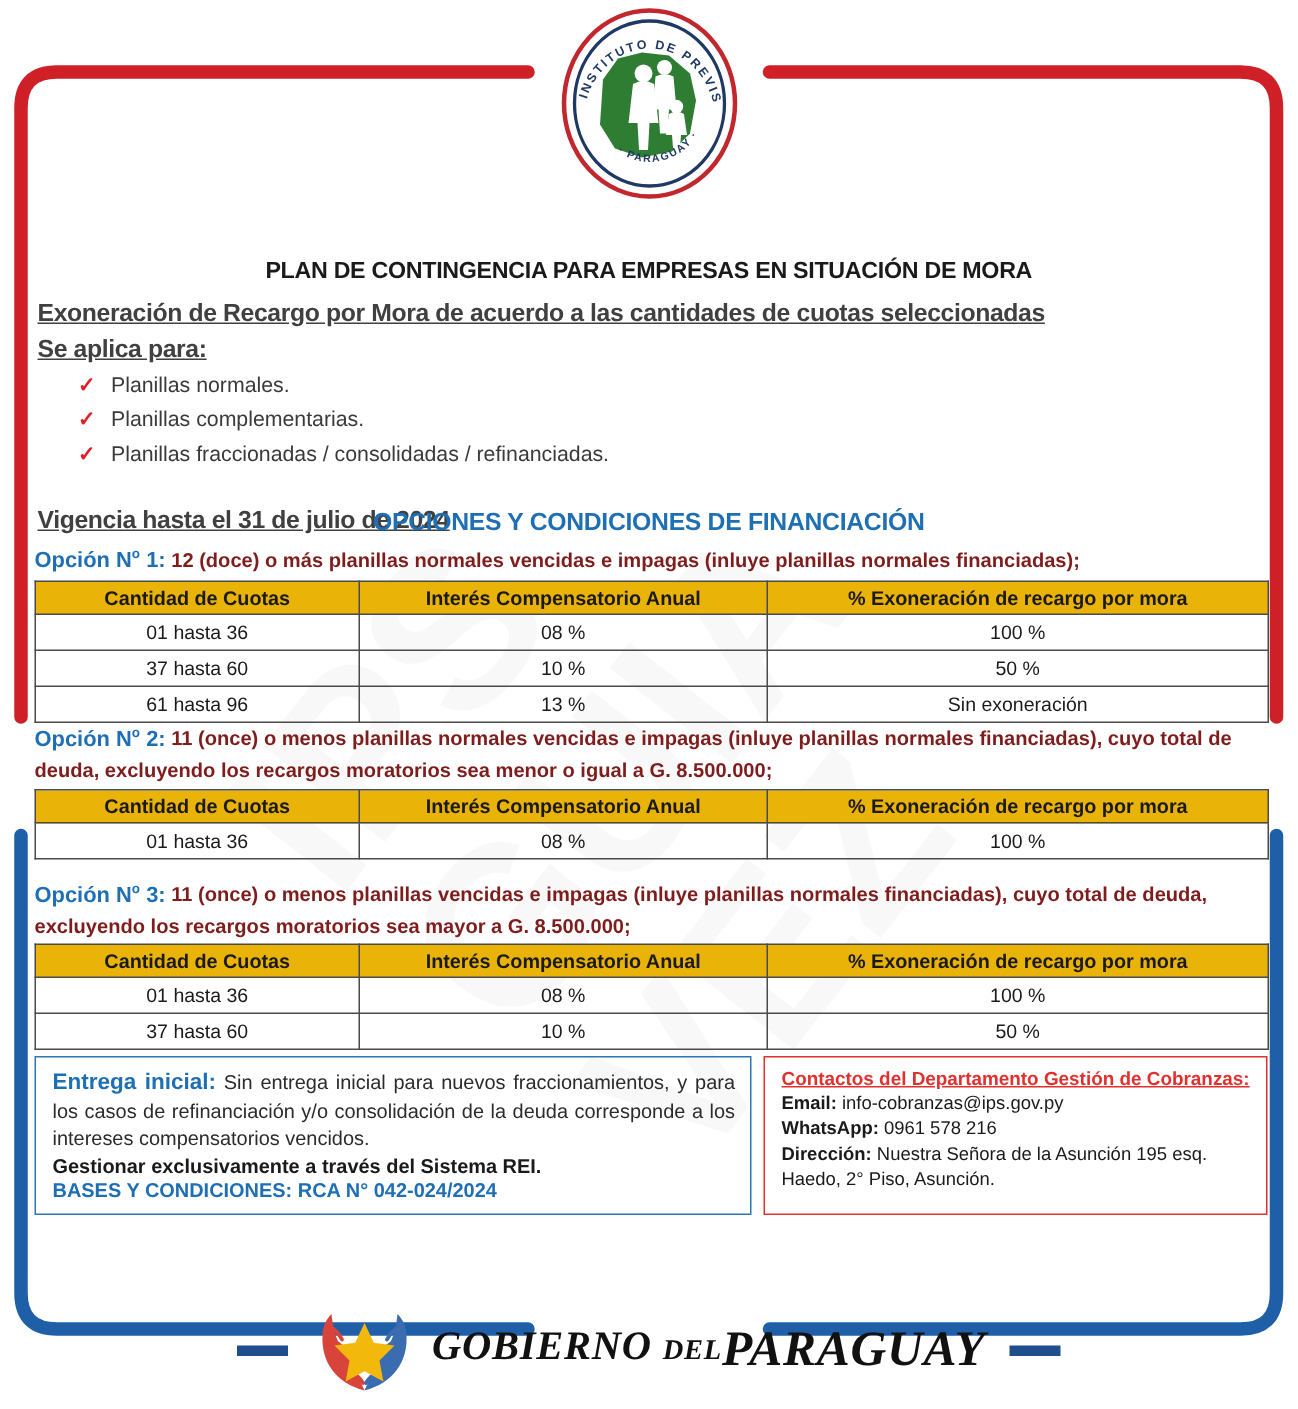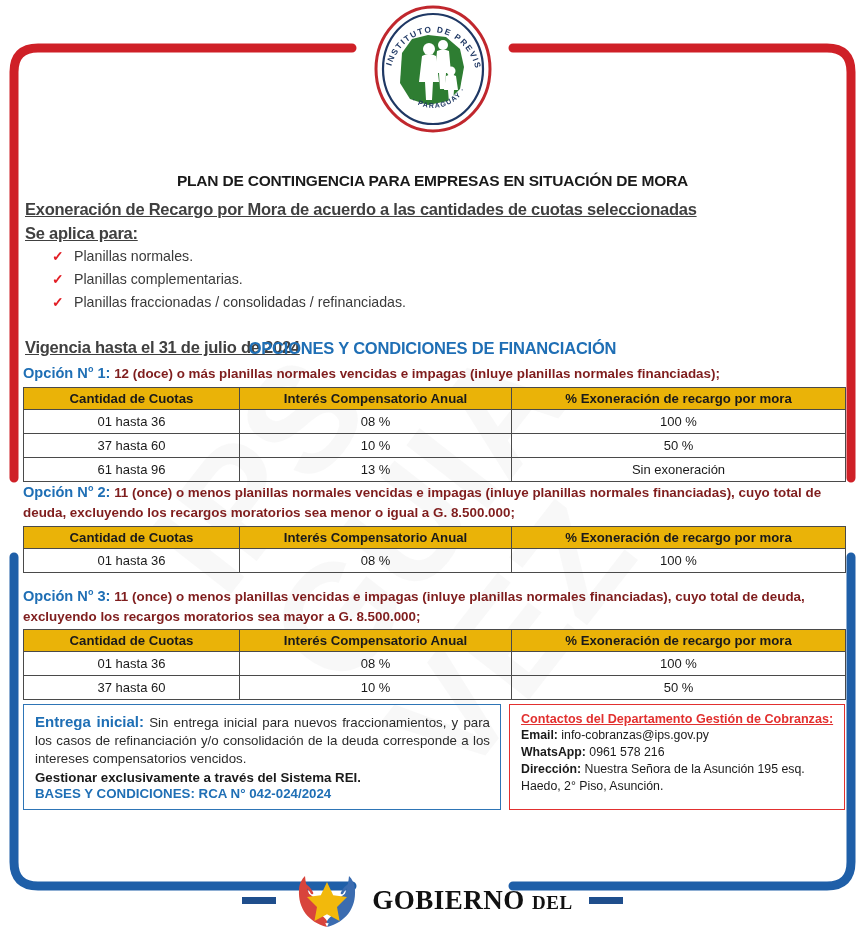--- a/index.html
+++ b/index.html
@@ -241,20 +241,21 @@
     width: 34px;
     height: 7px;
     background: #1f4e8c;
   }
   #foot-bar-left  { margin-right: 14px; }
   #foot-bar-right { margin-left: 16px; }
   .foot-wordmark {
     display: flex;
     line-height: .96;
     margin-left: 8px;
+    font-style: italic;
   }
   .foot-l1, .foot-l2 {
     font-family: "Liberation Serif", serif;
     font-weight: bold;
     color: #111111;
     letter-spacing: .5px;
   }
   .foot-l1 { font-size: 27px; }
   .foot-l2 { font-size: 33px; }
   .foot-del { font-size: 19px; }
@@ -462,16 +463,17 @@
     <path d="M37 57 C 56 52 66 38 65 20 C 65 14 62 9 59 6 C 58 16 56 24 50 32 C 45 39 41 48 37 57 Z" fill="#3b6cb0"></path>
     <path d="M61 14 q-6 3 -9 9 M58 24 q-7 3 -10 9 M53 34 q-7 3 -10 9 M47 44 q-6 3 -9 8" stroke="#3b6cb0" stroke-width="2.6" fill="none" stroke-linecap="round"></path>
 
     <path d="M37 12 L43.2 25.2 L57 27 L47 37 L49.6 51 L37 44.2 L24.4 51 L27 37 L17 27 L30.8 25.2 Z" fill="#f2b90c"></path>
   </svg>
 
   <div class="foot-wordmark">
     <div class="foot-l1">
       <span>GOBIERNO</span> <span class="foot-del">DEL</span>
     </div>
+    <div class="foot-l2">PARAGUAY</div>
   </div>
 
   <div class="foot-bar" id="foot-bar-right"></div>
 </div>
 
 </body></html>

